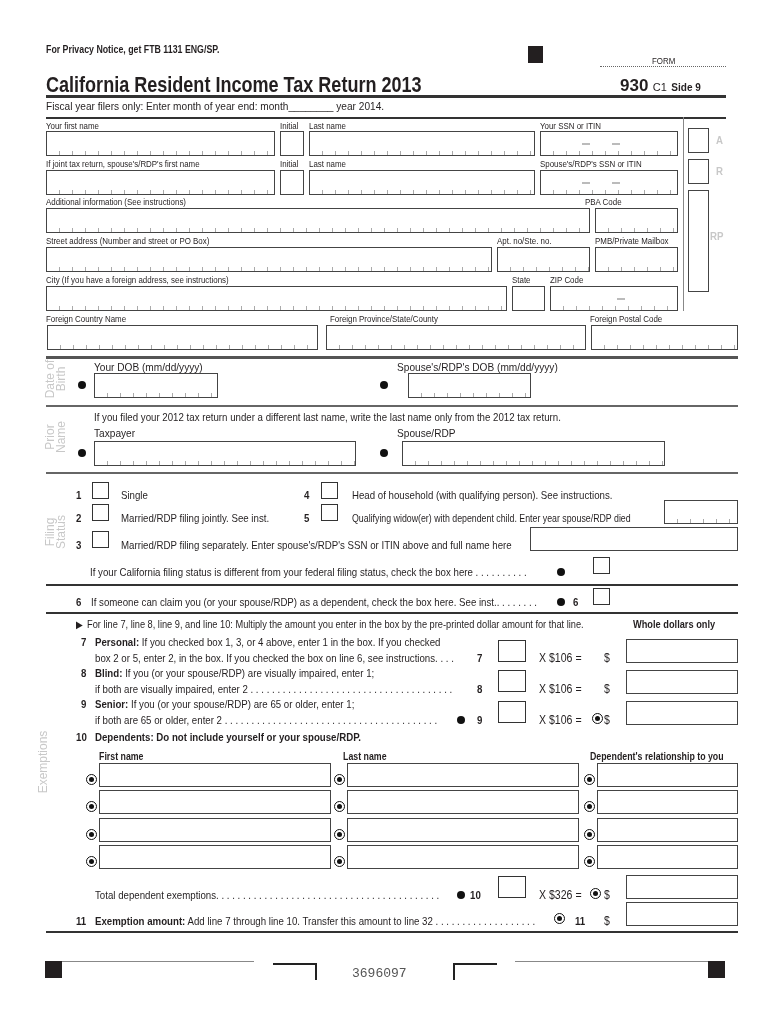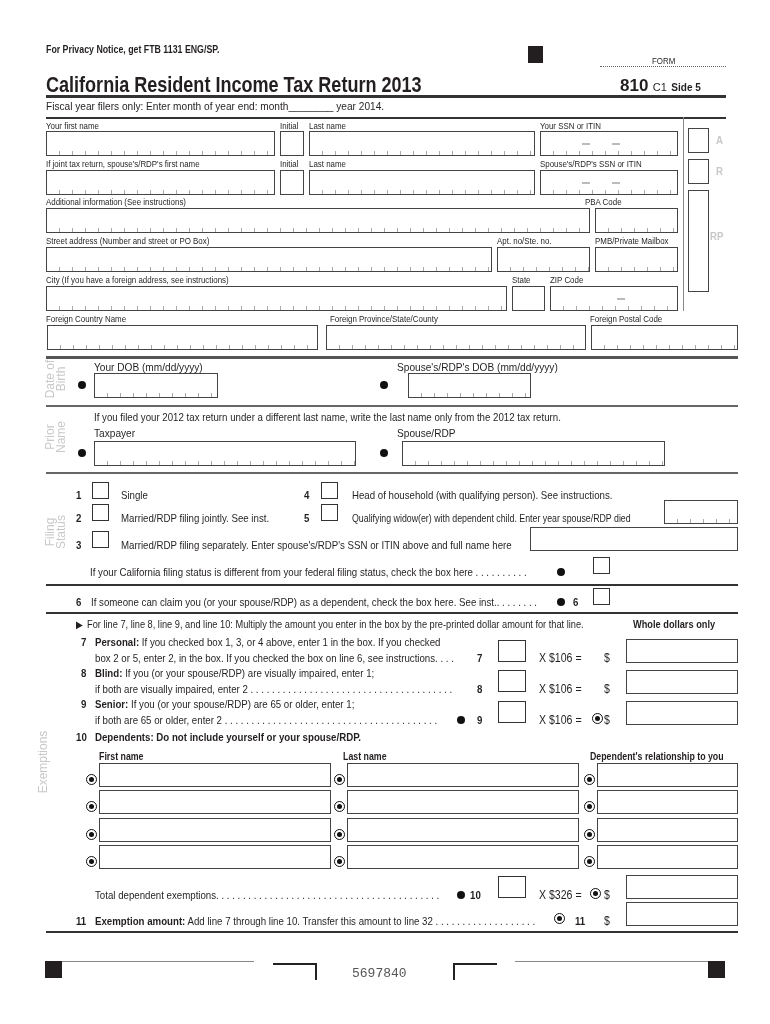--- a/index.html
+++ b/index.html
@@ -38,23 +38,23 @@
 </style>
 </head>
 <body>
 
 <div class="txt bold" style="left:46px;top:44px;font-size:10px;">For Privacy Notice, get FTB 1131 ENG/SP.</div>
 <div class="sqmark" style="left:528px;top:46px;width:15px;height:17px;"></div>
 <div class="txt" style="left:652px;top:56px;font-size:9px;">FORM</div>
 <div class="abs" style="left:600px;top:66px;width:126px;border-top:1px dotted #666;"></div>
 <div class="txt bold" style="left:46px;top:72px;font-size:22px;transform:scaleX(0.82);">California Resident Income Tax Return 2013</div>
 <div class="abs" style="left:620px;top:76px;white-space:nowrap;">
-  <span class="bold" style="font-size:17px;">810</span>
+  <span class="bold" style="font-size:17px;">930</span>
   <span style="font-size:11px;margin-top:34px;">C1</span>
-  <span class="bold" style="font-size:10px;">Side 5</span>
+  <span class="bold" style="font-size:10px;">Side 9</span>
 </div>
 <div class="rule" style="left:46px;top:95px;width:680px;height:2.5px;"></div>
 <div class="txt" style="left:46px;top:100px;font-size:11.5px;">Fiscal year filers only: Enter month of year end: month________ year 2014.</div>
 <div class="rule" style="left:46px;top:117px;width:680px;height:1.5px;"></div>
 
 <div class="rule" style="left:683px;top:117px;width:1px;height:194px;background:#888;"></div>
 
 <div class="lbl" style="left:46px;top:121px;">Your first name</div>
 <div class="lbl" style="left:280px;top:121px;">Initial</div>
 <div class="lbl" style="left:309px;top:121px;">Last name</div>
@@ -300,16 +300,16 @@
 <div class="target" style="left:554px;top:913px;"></div>
 <div class="txt bold" style="left:575px;top:915px;">11</div>
 <div class="txt" style="left:604px;top:914px;font-size:12px;">$</div>
 <div class="box" style="left:626px;top:902px;width:112px;height:24px;"></div>
 
 <div class="rule" style="left:46px;top:931px;width:692px;height:1.5px;"></div>
 
 <div class="sqmark" style="left:45px;top:961px;width:17px;height:17px;"></div>
 <div class="abs" style="left:62px;top:961px;width:192px;height:1px;background:#888;"></div>
 <div class="abs" style="left:273px;top:963px;width:44px;height:17px;border-top:2px solid #222;border-right:2px solid #222;"></div>
-<div class="abs" style="left:352px;top:966px;font-family:'Liberation Mono',monospace;font-size:13px;color:#555;">5697840</div>
+<div class="abs" style="left:352px;top:966px;font-family:'Liberation Mono',monospace;font-size:13px;color:#555;">3696097</div>
 <div class="abs" style="left:453px;top:963px;width:44px;height:17px;border-top:2px solid #222;border-left:2px solid #222;"></div>
 <div class="abs" style="left:515px;top:961px;width:193px;height:1px;background:#888;"></div>
 <div class="sqmark" style="left:708px;top:961px;width:17px;height:17px;"></div>
 
 </body></html>

